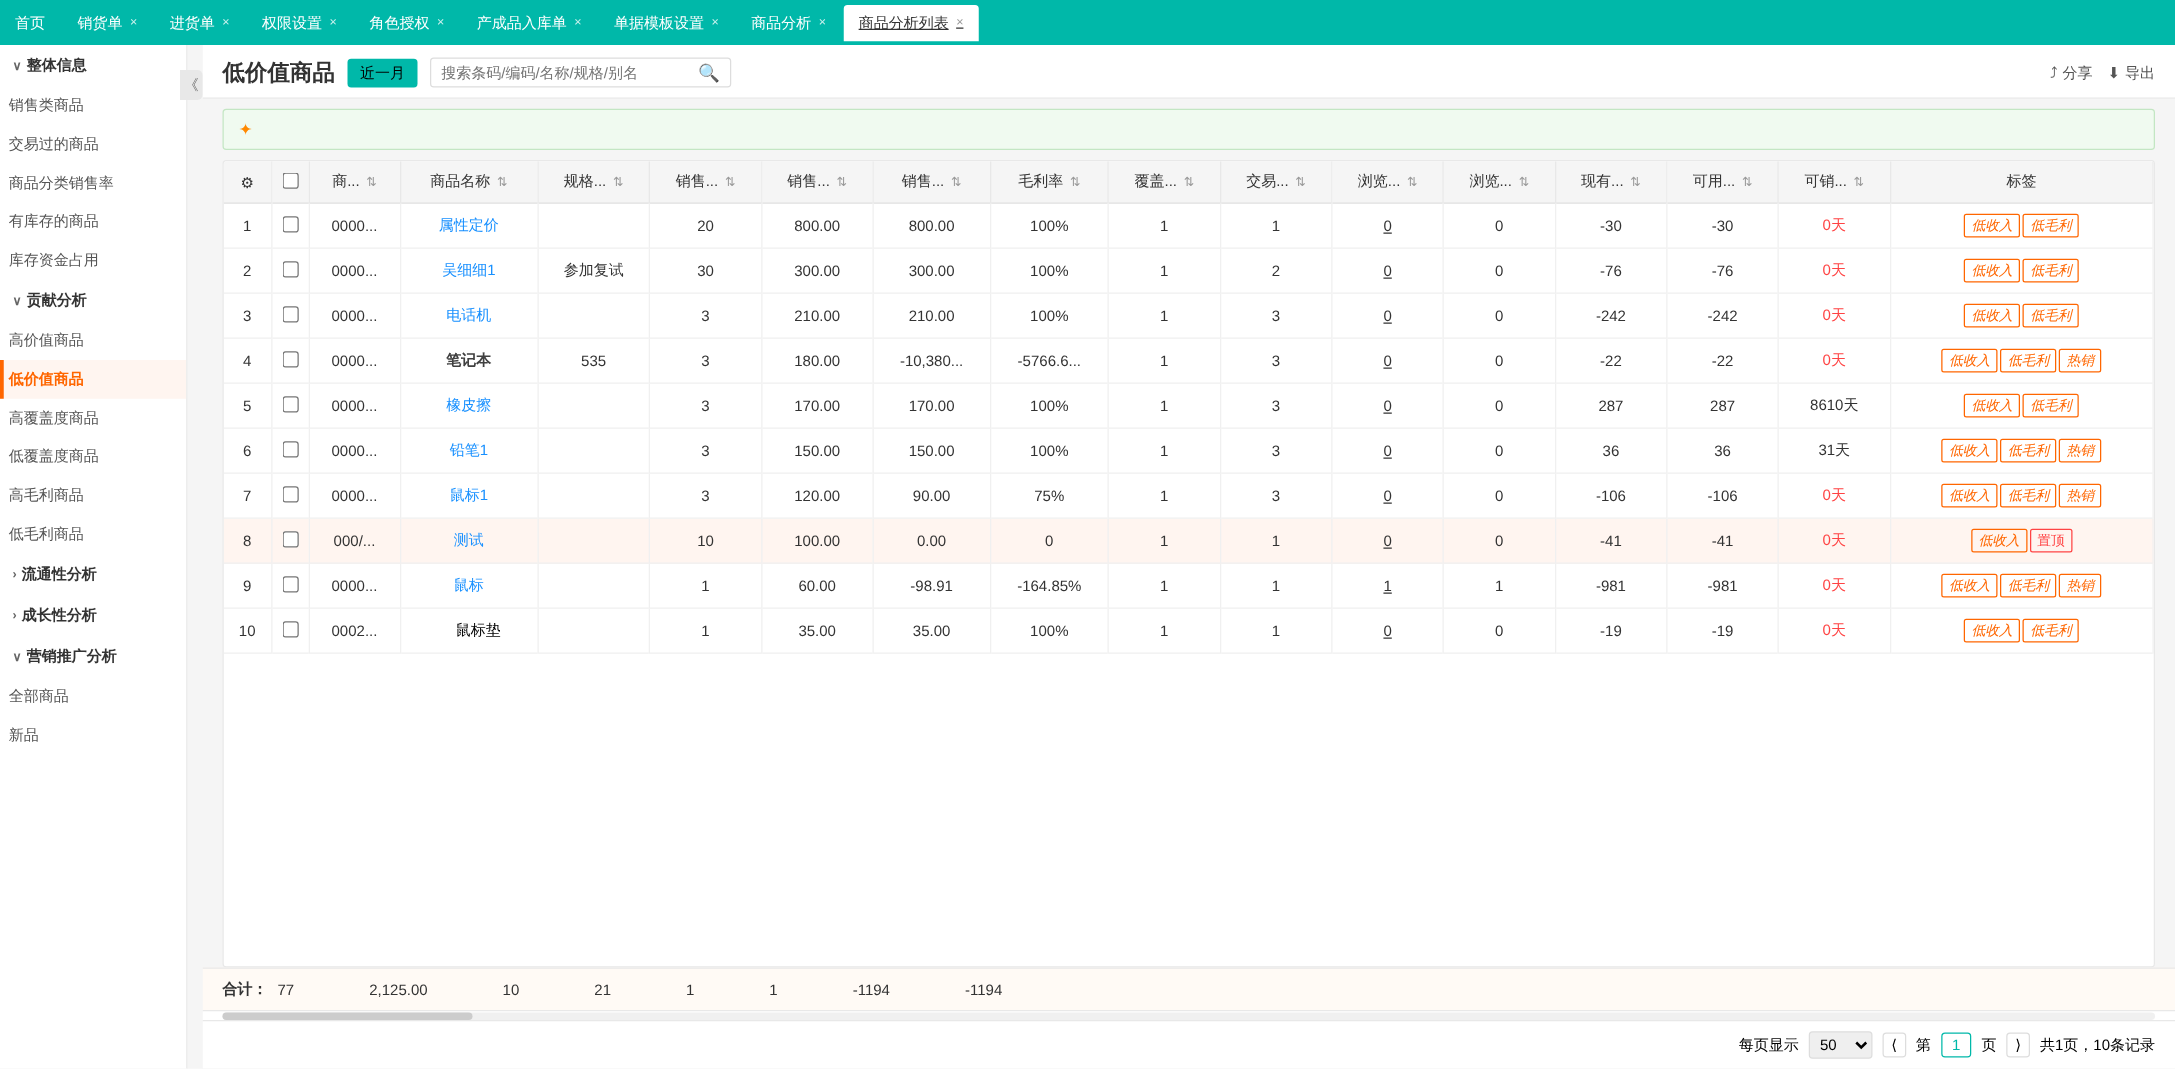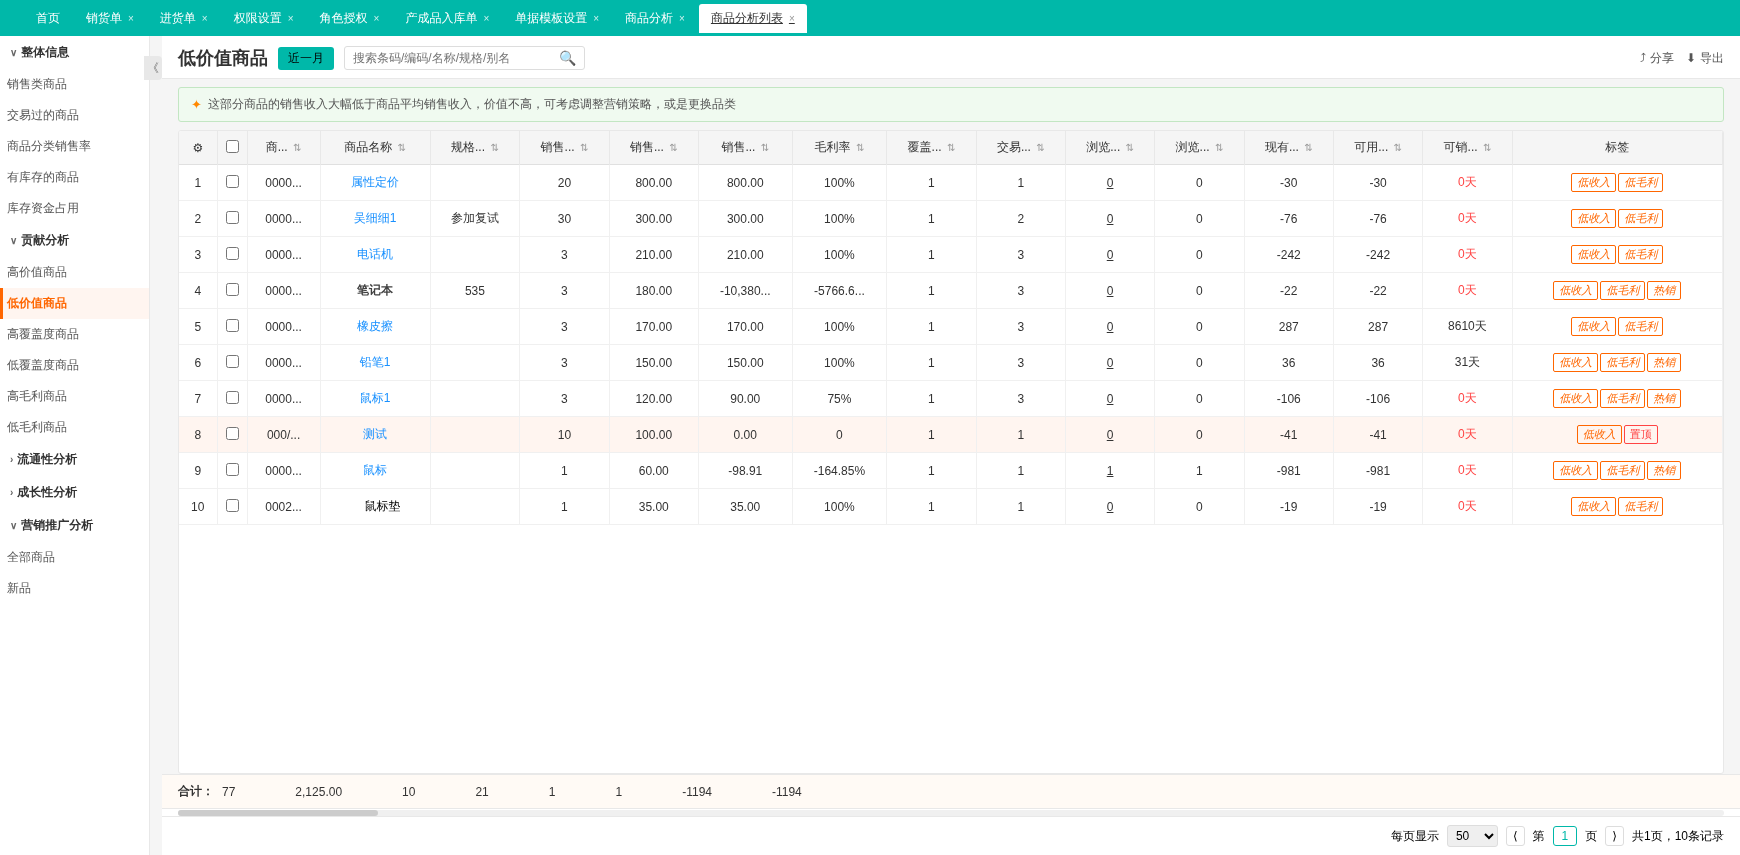--- a/index.html
+++ b/index.html
@@ -4,21 +4,21 @@
   <style>
     * { box-sizing: border-box; margin: 0; padding: 0; font-family: 'Microsoft YaHei', Arial, sans-serif; font-size: 12px; }
     body { background: #f5f5f5; overflow: hidden; }
 
     
     .top-nav {
       background: #00b8a9;
       display: flex;
       align-items: center;
       height: 36px;
-      padding: 0 24px;
+      padding: 0 0;
       gap: 2px;
     }
     .nav-item {
       color: #fff;
       padding: 6px 12px;
       cursor: pointer;
       border-radius: 3px 3px 0 0;
       white-space: nowrap;
       display: flex;
       align-items: center;
@@ -421,21 +421,20 @@
         </div>
         <div class="action-btn">
           <span>⬇</span>
           <span>导出</span>
         </div>
       </div>
     </div>
 
     <div class="notice-bar">
       <span class="notice-icon">✦</span>
-      <span>这部分商品的销售收入大幅低于商品平均销售收入，价值不高，可考虑调整营销策略，或是更换品类</span>
     </div>
 
     <div class="table-wrapper">
       <table>
         <thead>
           <tr>
             <th>⚙</th>
             <th><input type="checkbox" style=""></th>
             <th>商... <span class="sort-icon">⇅</span></th>
             <th>商品名称 <span class="sort-icon">⇅</span></th>

